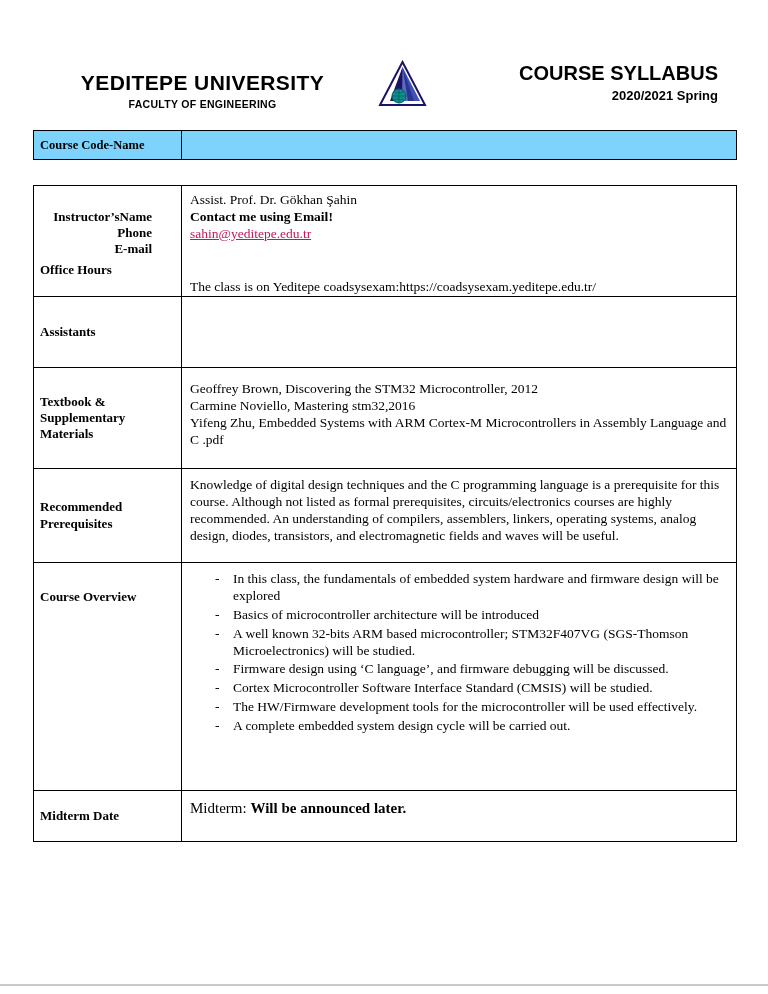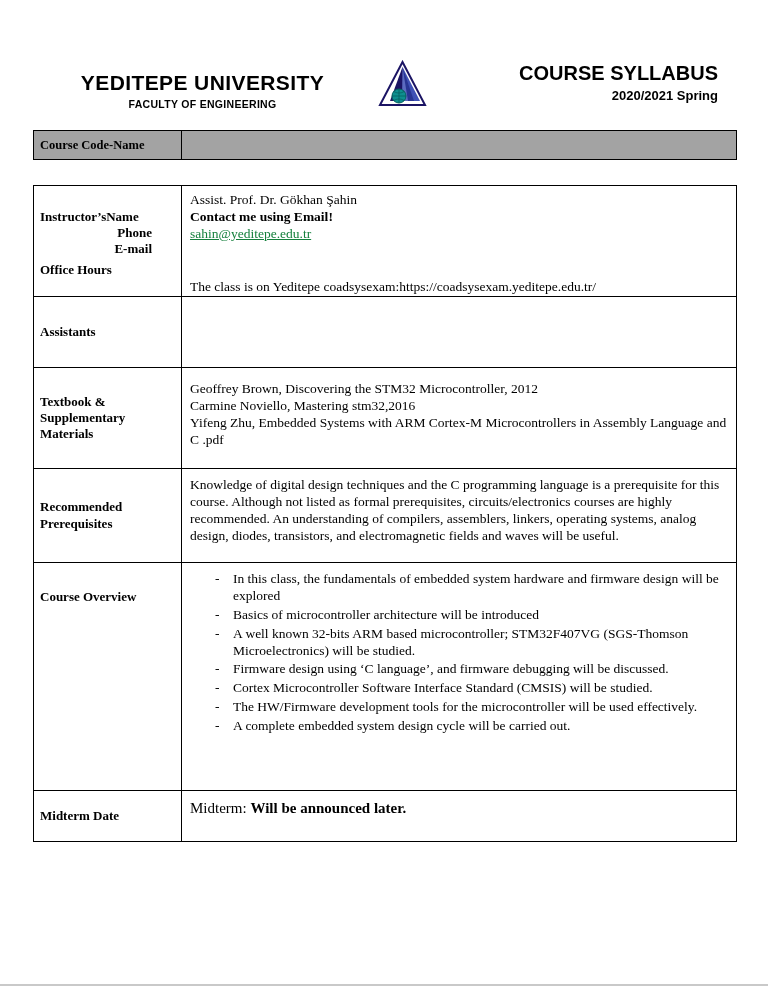--- a/index.html
+++ b/index.html
@@ -27,21 +27,21 @@
   .doc-title {
     font-family: "Liberation Sans", sans-serif;
     font-size: 20px; font-weight: 700; white-space: nowrap;
   }
   .term { font-family: "Liberation Sans", sans-serif; font-size: 13px; font-weight: 700; margin-top: 3px; }
 
   
   .code-table {
     position: absolute; top: 130px; left: 33px; width: 702px; height: 28px;
     border: 1px solid #000; display: grid; grid-template-columns: 148px 1fr;
-    background: #a3a3a3;
+    background: #7dd3fc;
   }
   .code-label {
     border-right: 1px solid #000; display: flex; align-items: center;
     padding: 0 6px; font-weight: 700; font-size: 12.5px;
   }
   .code-value {
     display: flex; align-items: center; padding: 0 7px;
     font-family: "Liberation Sans", sans-serif; font-weight: 700; font-size: 14px;
   }
 
@@ -63,28 +63,28 @@
   .lcell {
     border-right: 1px solid #000; padding: 6px;
     font-weight: 700; font-size: 13px; line-height: 1.25;
     display: flex; align-items: center;
   }
   .lcell.top { align-items: flex-start; padding-top: 26px; }
   .ccell { padding: 5px 8px; font-size: 13.5px; line-height: 1.25; }
 
   
   .instr-label { width: 112px; }
-  .il-line1 { display: flex; justify-content: flex-start; }
+  .il-line1 { display: flex; justify-content: flex-end; }
   .il-right { text-align: right; }
   .il-office { margin-top: 4px; white-space: nowrap; }
 
   
   .instr-content { padding-top: 6px; }
   .contact-note { font-weight: 700; }
-  .email-link { color: #15803d; text-decoration: underline; cursor: pointer; text-align: center; }
+  .email-link { color: #be185d; text-decoration: underline; cursor: pointer; text-align: center; }
   .class-note { margin-top: 36px; }
 
   
   .tb-content { padding-top: 13px; }
 
   
   .pr-content { padding-top: 8px; }
 
   
   .ov-content { padding-top: 8px; padding-left: 33px; padding-right: 14px; }

